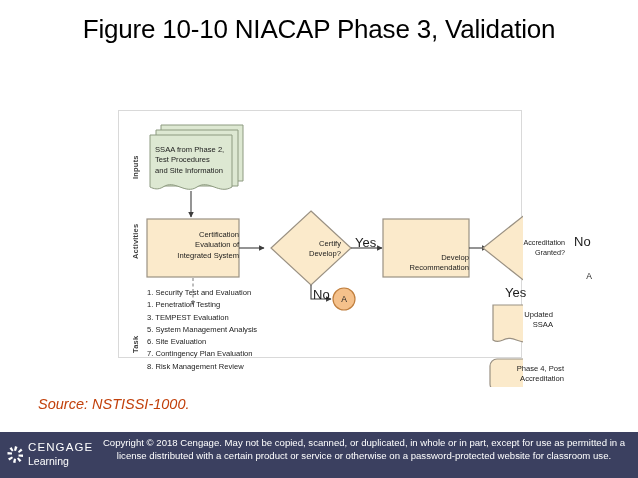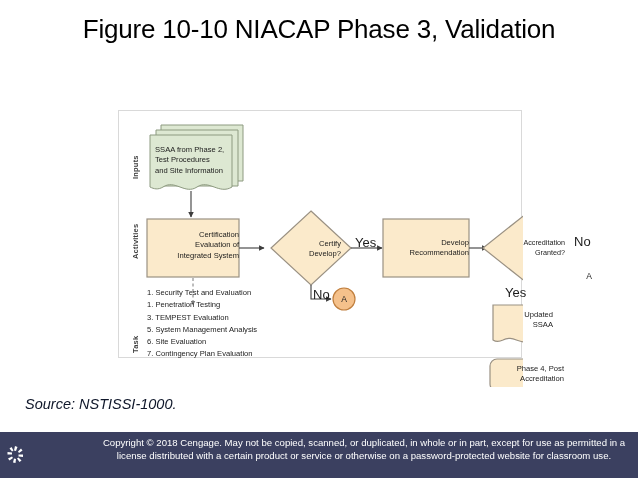--- a/index.html
+++ b/index.html
@@ -92,25 +92,25 @@
     top: 176px;
     font-size: 7.6px;
     line-height: 1.62;
     color: #1b1b1b;
   }
   #task-list div { white-space: nowrap; }
 
   
   #source-note {
     position: absolute;
-    left: 25px;
+    left: 38px;
     top: 396px;
     font-size: 14.5px;
     font-style: italic;
-    color: #0f172a;
+    color: #c2410c;
   }
 
   
   #footer {
     position: absolute;
     left: 0;
     bottom: 0;
     width: 638px;
     height: 46px;
     background: #3b4060;
@@ -234,21 +234,21 @@
 Test Procedures
 and Site Information</div>
 
     <div class="node-text" style="left:28px; top:119px; width:92px;">Certification
 Evaluation of
 Integrated System</div>
 
     <div class="node-text" style="left:162px; top:128px; width:60px;">Certify
 Develop?</div>
 
-    <div class="node-text" style="left:264px; top:127px; width:86px;">Develop
+    <div class="node-text" style="left:264px; top:142px; width:86px;">Develop
 Recommendation</div>
 
     <div class="node-text" style="left:370px; top:127px; width:76px; font-size:7.2px;">Accreditation
 Granted?</div>
 
     <div class="node-text" style="left:366px; top:199px; width:68px;">Updated
 SSAA</div>
 
     <div class="node-text" style="left:371px; top:253px; width:74px;">Phase 4, Post
 Accreditation</div>
@@ -261,20 +261,21 @@
     <div class="conn-letter" style="left:219px; top:183px; width:12px;">A</div>
     <div class="conn-letter" style="left:464px; top:160px; width:12px;">A</div>
 
     <div id="task-list">
       <div>1. Security Test and Evaluation</div>
       <div>1. Penetration Testing</div>
       <div>3. TEMPEST Evaluation</div>
       <div>5. System Management Analysis</div>
       <div>6. Site Evaluation</div>
       <div>7. Contingency Plan Evaluation</div>
+      <div>8. Risk Management Review</div>
     </div>
 
   </div>
 
   <div id="source-note">Source: NSTISSI-1000.</div>
 
   <div id="footer">
 
     <div id="footer-logo">
       <svg id="logo-mark" viewBox="0 0 40 40" xmlns="http://www.w3.org/2000/svg">
@@ -282,18 +283,22 @@
           <path d="M18 2 l5 2 -3 8 -4 -1 z"></path>
           <path d="M30 7 l3 4 -7 5 -2 -3 z"></path>
           <path d="M34 19 l0 5 -9 -1 0 -4 z"></path>
           <path d="M31 31 l-4 3 -5 -7 3 -2 z"></path>
           <path d="M19 36 l-5 -1 2 -8 4 1 z"></path>
           <path d="M7 31 l-3 -4 8 -4 2 3 z"></path>
           <path d="M3 19 l0 -5 9 1 0 4 z"></path>
           <path d="M7 7 l4 -3 4 7 -3 2 z"></path>
         </g>
       </svg>
+      <div id="logo-word">
+        <span class="l1">CENGAGE</span>
+        <span class="l2">Learning</span>
+      </div>
     </div>
 
     <div id="footer-text">Copyright © 2018 Cengage. May not be copied, scanned, or duplicated, in whole or in part, except for use as permitted in a license distributed with a certain product or service or otherwise on a password-protected website for classroom use.</div>
   </div>
 
 </div>
 
 </body></html>

